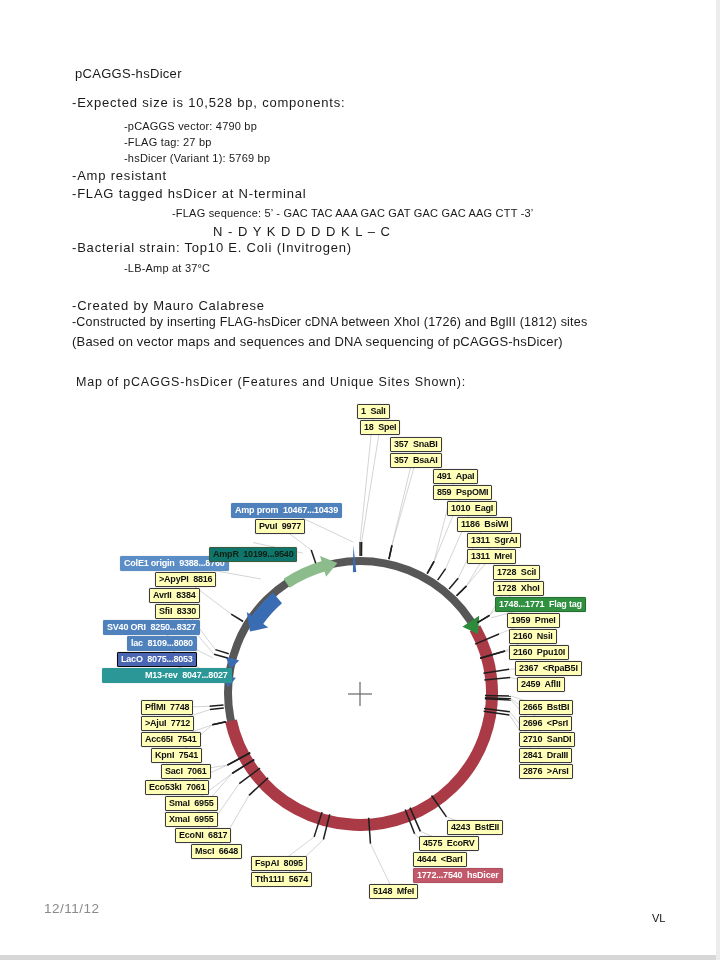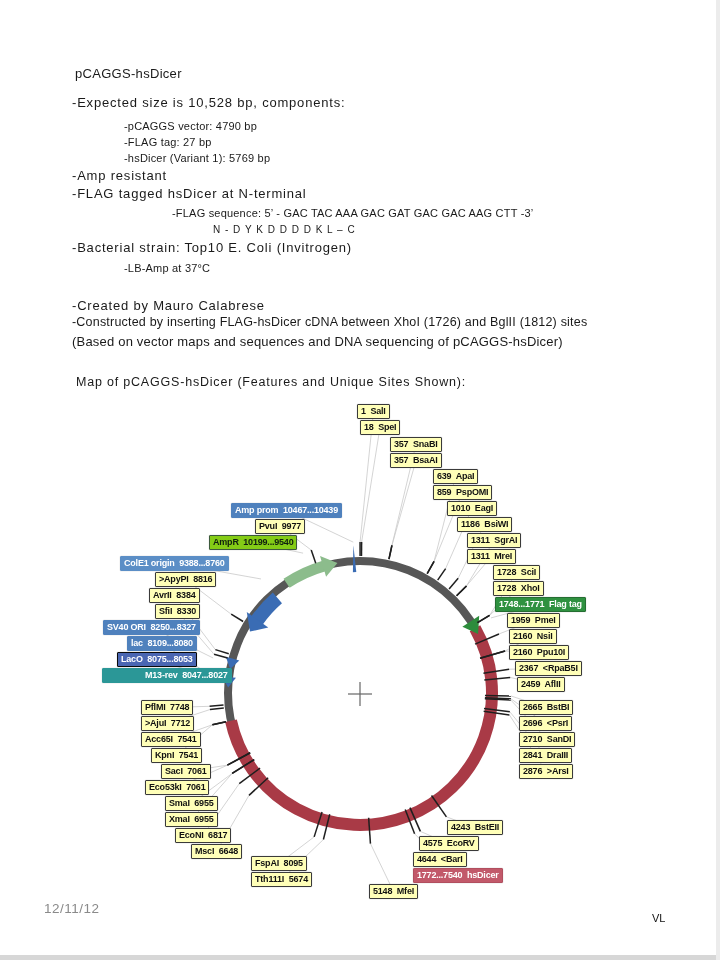--- a/index.html
+++ b/index.html
@@ -8,36 +8,36 @@
   .edge-b{position:absolute;left:0;top:955px;width:720px;height:5px;background:#d7d7d7;}
   .edge-r{position:absolute;left:716px;top:0;width:4px;height:960px;background:#ececec;}
 
   
   #title{position:absolute;left:75px;top:66px;font-size:13px;font-weight:normal;letter-spacing:.3px;}
   .tl{position:absolute;white-space:pre;}
   .l1{left:72px;font-size:13px;letter-spacing:.8px;}
   .l1c{left:72px;font-size:12.5px;letter-spacing:.2px;}
   .l2{left:124px;font-size:11px;letter-spacing:.2px;}
   .l3{left:172px;font-size:11px;letter-spacing:.2px;}
-  .l4{left:213px;font-size:10px;letter-spacing:1px;}
+  .l4{left:213px;font-size:13px;letter-spacing:1px;}
   #map-heading{position:absolute;left:76px;top:375px;font-size:12.5px;letter-spacing:.8px;}
 
   
   #map{position:absolute;left:0;top:390px;width:612px;height:520px;}
   #map svg{position:absolute;left:0;top:0;}
   .lbl{position:absolute;font-size:9px;font-weight:bold;letter-spacing:-.2px;line-height:11px;
        padding:1px 3px;white-space:pre;border:1px solid #3a3a3a;background:#ffffb8;color:#111;
        border-radius:1px;box-shadow:0 0 0 .5px rgba(0,0,0,.08);}
   .lbl.green{background:#2f9140;border-color:#256e32;color:#fff;}
   .lbl.red{background:#c2596a;border-color:#b14f5f;color:#fff;text-align:right;}
   .lbl.blue{background:#4f81bd;border-color:#4f81bd;color:#fff;}
   .lbl.lightblue{background:#5b8ec6;border-color:#5b8ec6;color:#fff;}
   .lbl.navy{background:#4a66b2;border-color:#0a0a0a;color:#fff;}
   .lbl.teal{background:#2b9797;border-color:#2b9797;color:#fff;padding-left:42px;}
-  .lbl.green2{background:#84cc16;border-color:#3c5a3c;color:#0f1f0f;}
+  .lbl.green2{background:#0f766e;border-color:#3c5a3c;color:#0f1f0f;margin-top:12px;}
   #center-label{position:absolute;left:235px;top:277px;width:250px;text-align:center;
        font-size:11.5px;font-weight:bold;color:#2e2e2e;letter-spacing:.1px;}
   #footer-date{position:absolute;left:44px;top:901px;font-size:13.5px;color:#8a8a8a;letter-spacing:.5px;}
   #footer-initials{position:absolute;left:652px;top:912px;font-size:11px;color:#111;}
 </style>
 </head>
 <body>
 
 <div class="edge-b"></div>
 <div class="edge-r"></div>
@@ -166,21 +166,21 @@
       <line x1="243.13706245052606" y1="231.5013718501694" x2="231.1948644527696" y2="224.1949426961721" stroke="#1f1f1f" stroke-width="1.5"></line>
       <line x1="315.7563865885637" y1="173.34082110278743" x2="311.2351414224315" y2="160.09097800380218" stroke="#1f1f1f" stroke-width="1.5"></line>
       <line x1="348" y1="304" x2="372" y2="304" stroke="#666666" stroke-width="1.2"></line>
       <line x1="360" y1="292" x2="360" y2="316" stroke="#666666" stroke-width="1.2"></line>
     </svg>
 
   <div class="lbl" style="left:357px;top:14px">1  SalI</div>
   <div class="lbl" style="left:360px;top:30px">18  SpeI</div>
   <div class="lbl" style="left:390px;top:47px">357  SnaBI</div>
   <div class="lbl" style="left:390px;top:63px">357  BsaAI</div>
-  <div class="lbl" style="left:433px;top:79px">639  ApaI</div>
+  <div class="lbl" style="left:433px;top:79px">491  ApaI</div>
   <div class="lbl" style="left:433px;top:95px">859  PspOMI</div>
   <div class="lbl" style="left:447px;top:111px">1010  EagI</div>
   <div class="lbl" style="left:457px;top:127px">1186  BsiWI</div>
   <div class="lbl" style="left:467px;top:143px">1311  SgrAI</div>
   <div class="lbl" style="left:467px;top:159px">1311  MreI</div>
   <div class="lbl" style="left:493px;top:175px">1728  SciI</div>
   <div class="lbl" style="left:493px;top:191px">1728  XhoI</div>
   <div class="lbl green" style="left:495px;top:207px">1748...1771  Flag tag</div>
   <div class="lbl" style="left:507px;top:223px">1959  PmeI</div>
   <div class="lbl" style="left:509px;top:239px">2160  NsiI</div>

